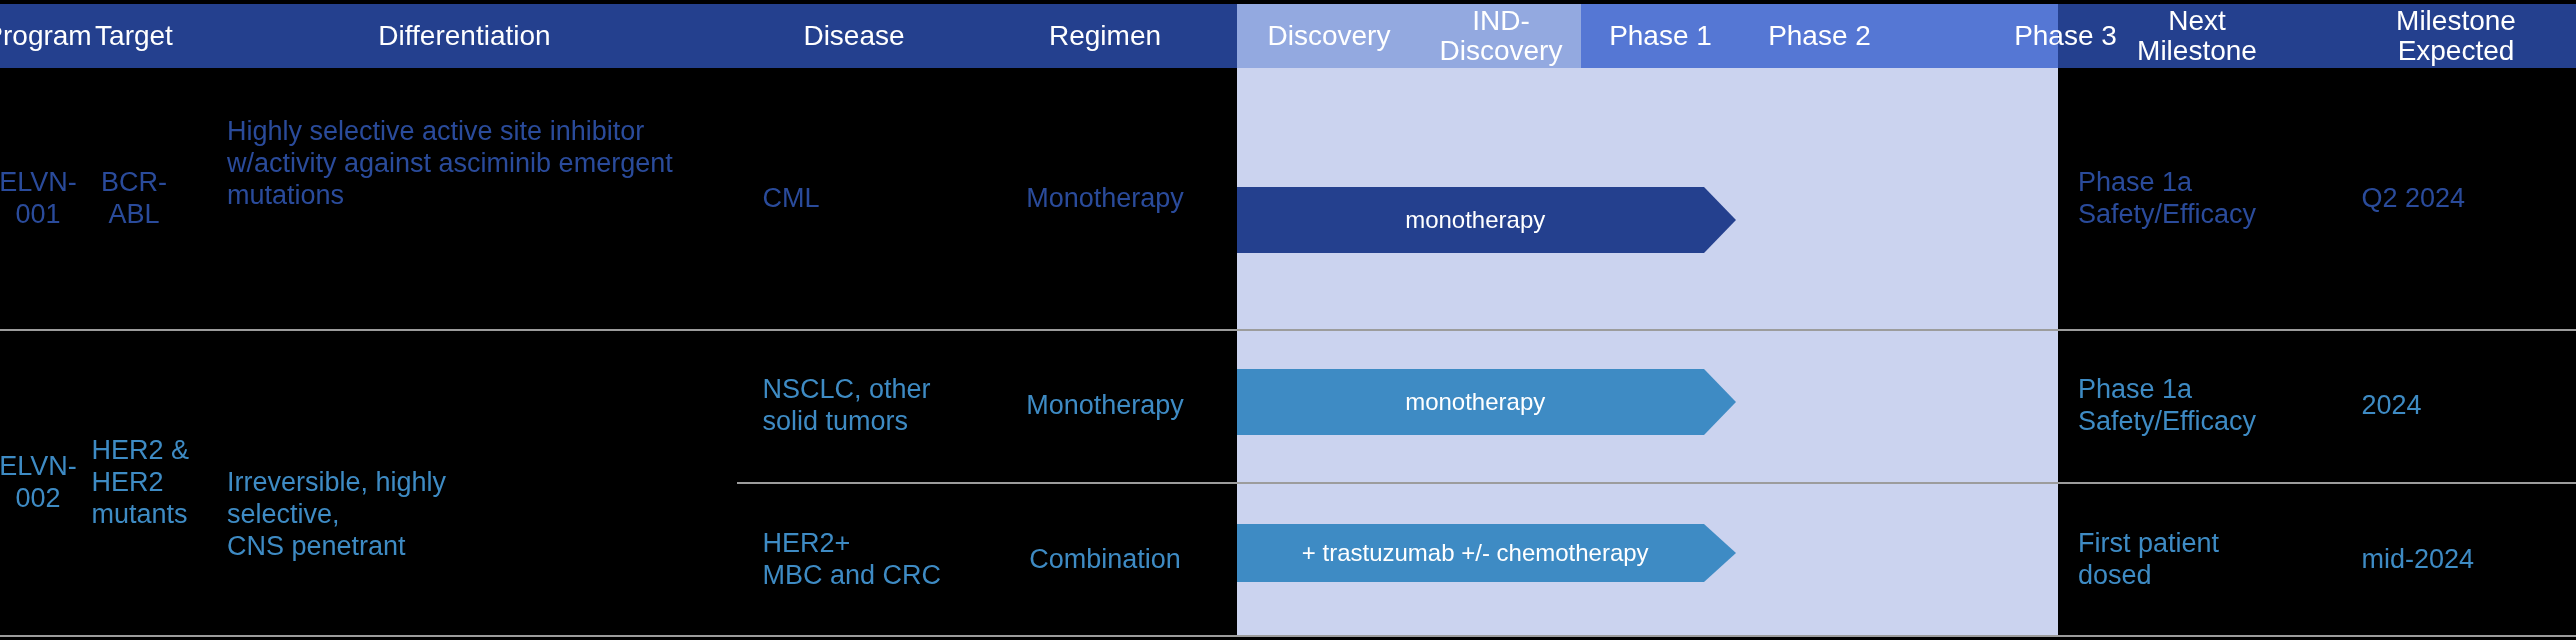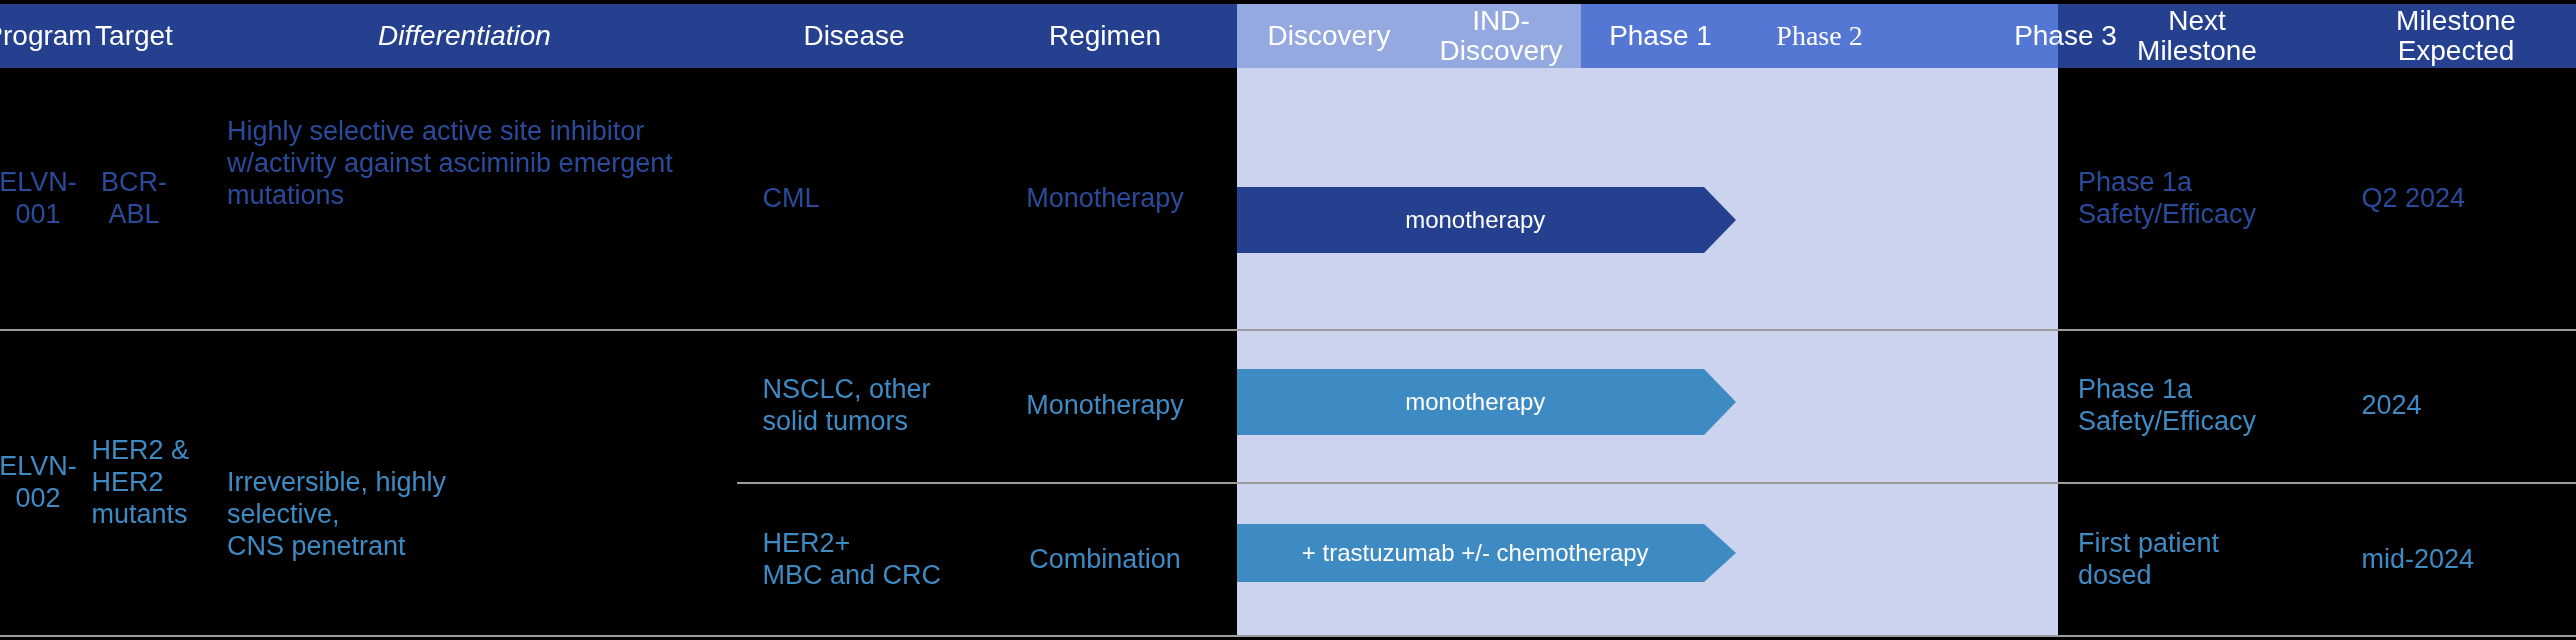--- a/index.html
+++ b/index.html
@@ -44,29 +44,29 @@
 
 <div id="root">
 
   <div class="hdr-band hdr-navy" style="left:0px;width:1237px;"></div>
   <div class="hdr-band hdr-light" style="left:1237px;width:344px;"></div>
   <div class="hdr-band hdr-med" style="left:1581px;width:477px;"></div>
   <div class="hdr-band hdr-navy" style="left:2058px;width:518px;"></div>
 
   <div class="hdr-cell" style="left:0px;width:76px;">Program</div>
   <div class="hdr-cell" style="left:76px;width:116px;">Target</div>
-  <div class="hdr-cell" style="left:192px;width:545px;font-style:italic;">Differentiation</div>
+  <div class="hdr-cell" style="left:192px;width:545px;">Differentiation</div>
   <div class="hdr-cell" style="left:737px;width:234px;">Disease</div>
   <div class="hdr-cell" style="left:972px;width:266px;">Regimen</div>
 
   <div class="hdr-cell" style="left:1237px;width:184px;">Discovery</div>
   <div class="hdr-cell" style="left:1421px;width:160px;white-space:pre-line;">IND-
 Discovery</div>
   <div class="hdr-cell" style="left:1581px;width:159px;">Phase 1</div>
-  <div class="hdr-cell" style="left:1740px;width:159px;font-family:Liberation Serif, serif;">Phase 2</div>
+  <div class="hdr-cell" style="left:1740px;width:159px;">Phase 2</div>
   <div class="hdr-cell" style="left:1986px;width:159px;">Phase 3</div>
 
   <div class="hdr-cell" style="left:2058px;width:278px;white-space:pre-line;">Next
 Milestone</div>
   <div class="hdr-cell" style="left:2336px;width:240px;white-space:pre-line;">Milestone
 Expected</div>
 
   <div class="chart-bg" style="top:68px;height:567px;"></div>
 
   <div class="divider" style="left:0px;top:329px;width:2576px;"></div>

